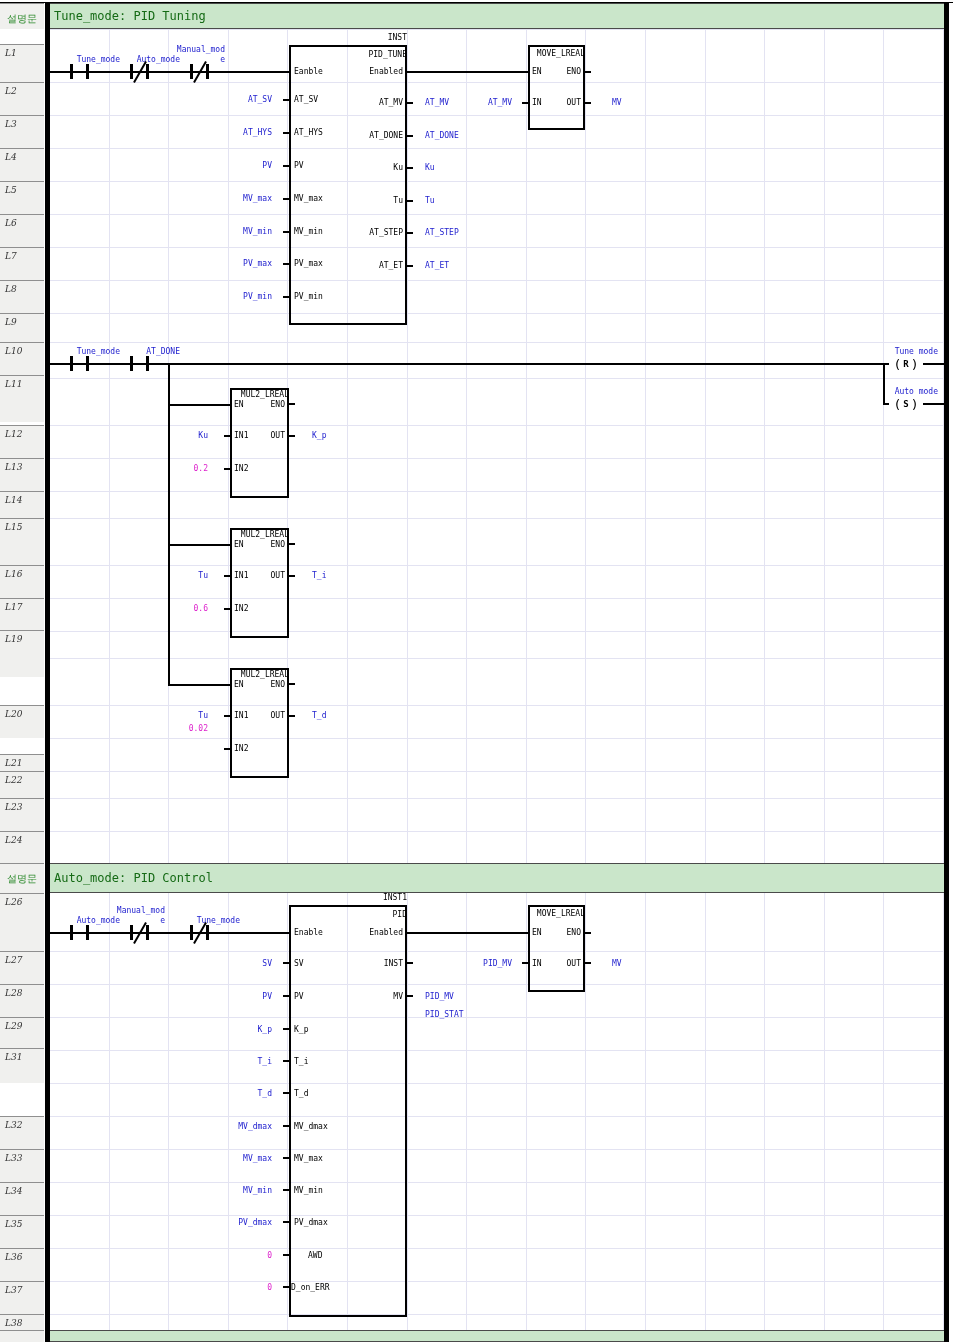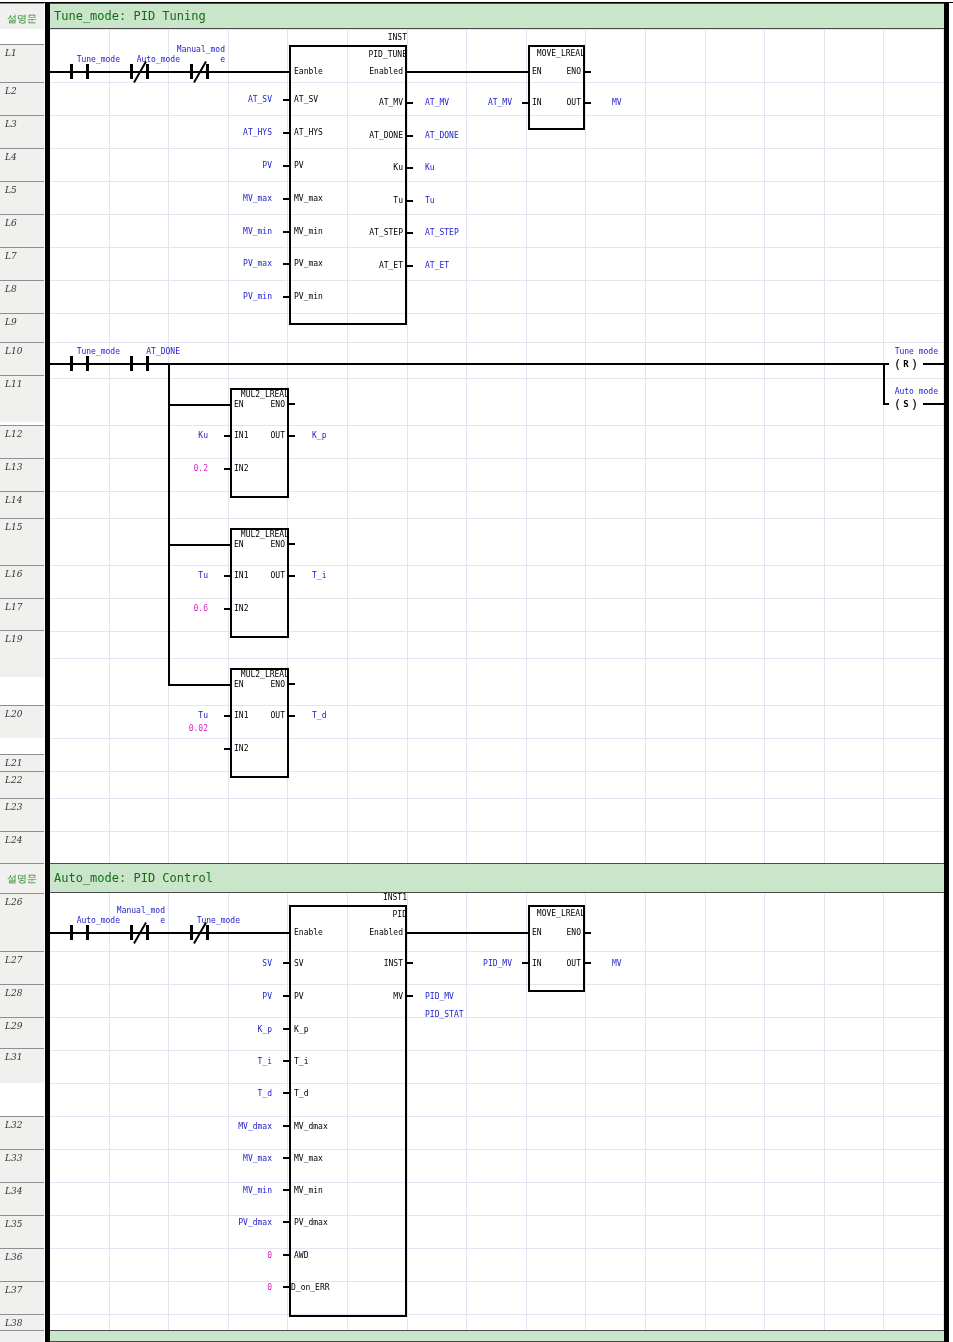--- a/index.html
+++ b/index.html
@@ -381,21 +381,21 @@
   <span class="lbl" style="left:294px;top:928px">Enable</span>
   <span class="lbl" style="left:294px;top:959px">SV</span>
   <span class="lbl" style="left:294px;top:992px">PV</span>
   <span class="lbl" style="left:294px;top:1025px">K_p</span>
   <span class="lbl" style="left:294px;top:1057px">T_i</span>
   <span class="lbl" style="left:294px;top:1089px">T_d</span>
   <span class="lbl" style="left:294px;top:1122px">MV_dmax</span>
   <span class="lbl" style="left:294px;top:1154px">MV_max</span>
   <span class="lbl" style="left:294px;top:1186px">MV_min</span>
   <span class="lbl" style="left:294px;top:1218px">PV_dmax</span>
-  <span class="lbl" style="left:294px;top:1251px">AWD</span>
+  <span class="lbl" style="left:308px;top:1251px">AWD</span>
   <span class="lbl" style="left:291px;top:1283px">D_on_ERR</span>
   <span class="lbl ra" style="left:329px;top:928px;width:74px">Enabled</span>
   <span class="lbl ra" style="left:329px;top:959px;width:74px">INST</span>
   <span class="lbl ra" style="left:329px;top:992px;width:74px">MV</span>
   <div class="wire" style="left:283px;top:962px;width:6px;height:2px"></div>
   <div class="wire" style="left:283px;top:995px;width:6px;height:2px"></div>
   <div class="wire" style="left:283px;top:1028px;width:6px;height:2px"></div>
   <div class="wire" style="left:283px;top:1060px;width:6px;height:2px"></div>
   <div class="wire" style="left:283px;top:1092px;width:6px;height:2px"></div>
   <div class="wire" style="left:283px;top:1125px;width:6px;height:2px"></div>

